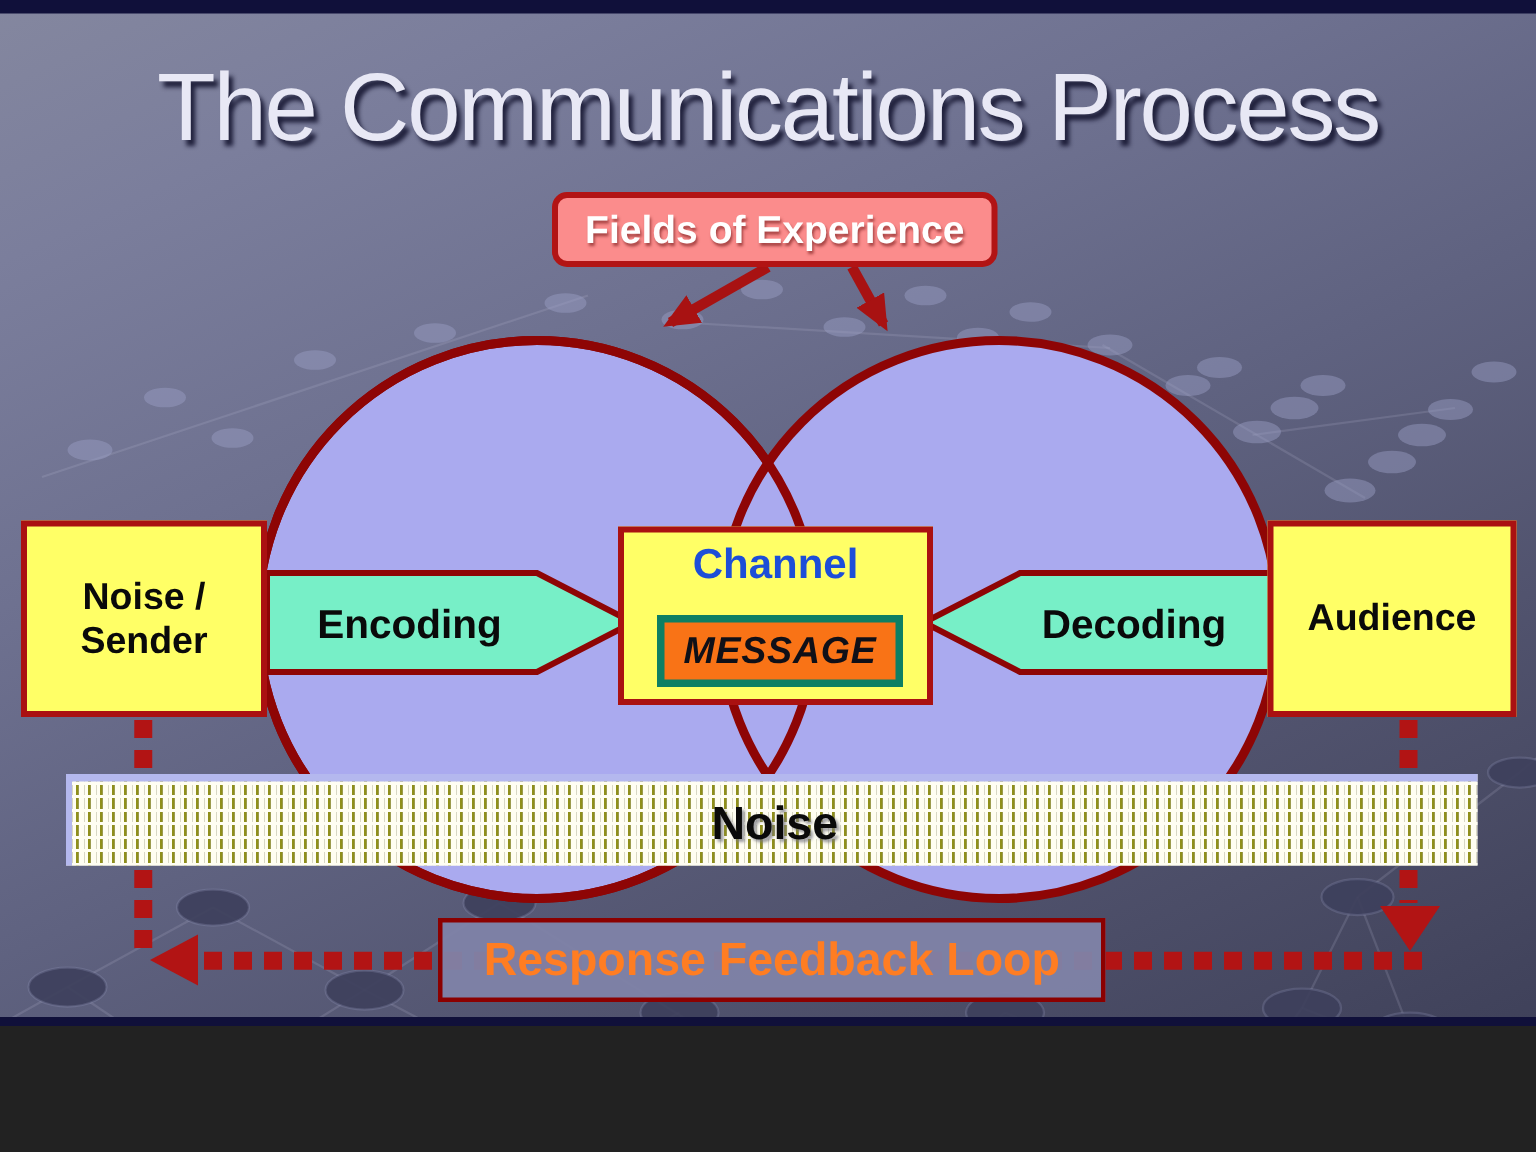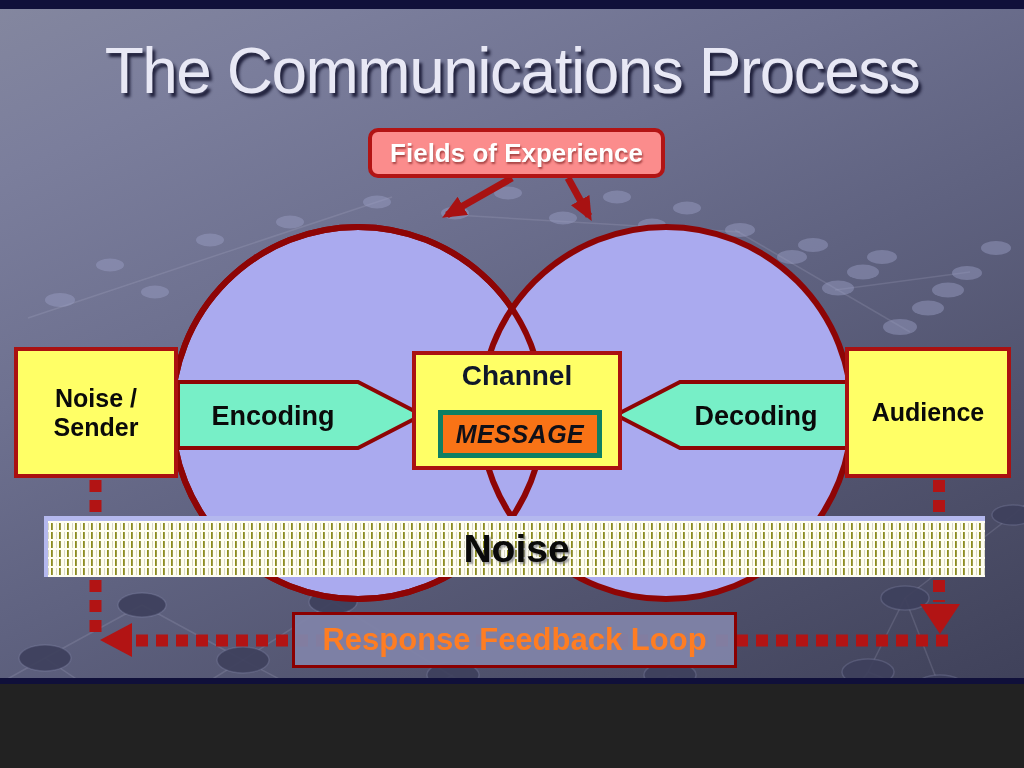--- a/index.html
+++ b/index.html
@@ -29,21 +29,21 @@
     left:368px;top:128px;width:297px;height:50px;border-radius:10px;
     background:#fb8c8c;border:4px solid #b21414;color:#ffffff;
     font-weight:700;font-size:26px;text-shadow:1px 2px 2px rgba(110,20,20,.6);
   }
   .source{left:14px;top:347px;width:164px;height:131px;}
   .receiver{left:845px;top:347px;width:166px;height:131px;}
   .channel{
     left:412px;top:351px;width:210px;height:119px;justify-content:flex-start;
     background:#ffff66;border:4px solid #aa1111;
   }
-  .channel-label{font-weight:700;font-size:28px;color:#0f172a;margin-top:5px;}
+  .channel-label{font-weight:700;font-size:28px;color:#1d4ed8;margin-top:5px;}
   .message-panel{
     position:absolute;left:22px;top:55px;width:154px;height:38px;
     box-sizing:content-box;border:5px solid #0e7f63;background:#f97316;
     display:flex;align-items:center;justify-content:center;
     font-style:italic;font-weight:700;font-size:25px;color:#101018;letter-spacing:.5px;
   }
   .arrow-label{
     position:absolute;z-index:3;text-align:center;font-weight:700;font-size:27px;
     color:#0a0a0a;height:34px;line-height:34px;
   }
@@ -53,21 +53,21 @@
     position:absolute;left:44px;top:516px;width:941px;height:61px;z-index:4;
     box-sizing:border-box;border-top:5px solid #b4b8ee;border-left:4px solid #b4b8ee;
     background-color:#fffef2;
     background-image:
       repeating-linear-gradient(0deg,#fffef2 0px,#fffef2 2px,rgba(255,255,255,0) 2px,rgba(255,255,255,0) 9px),
       repeating-linear-gradient(90deg,rgba(170,170,140,.45) 0px,rgba(170,170,140,.45) 1px,rgba(0,0,0,0) 1px,rgba(0,0,0,0) 4px),
       repeating-linear-gradient(90deg,rgba(0,0,0,0) 0px,rgba(0,0,0,0) 3px,#8f8f1a 3px,#8f8f1a 5px,rgba(0,0,0,0) 5px,rgba(0,0,0,0) 8px);
     display:flex;align-items:center;justify-content:center;
   }
   .noise-text{
-    font-weight:700;font-size:39px;color:#0a0a0a;
+    font-weight:700;font-size:31px;color:#0a0a0a;
     text-shadow:2px 2px 2px rgba(120,120,130,.7);
   }
   .feedback-box{
     position:absolute;left:292px;top:612px;width:445px;height:56px;z-index:4;
     box-sizing:border-box;border:3px solid #8b0000;background:rgba(128,131,168,.95);
     display:flex;align-items:center;justify-content:center;
     font-weight:700;font-size:31px;color:#ff7d22;white-space:nowrap;
   }
 </style>
 </head>

